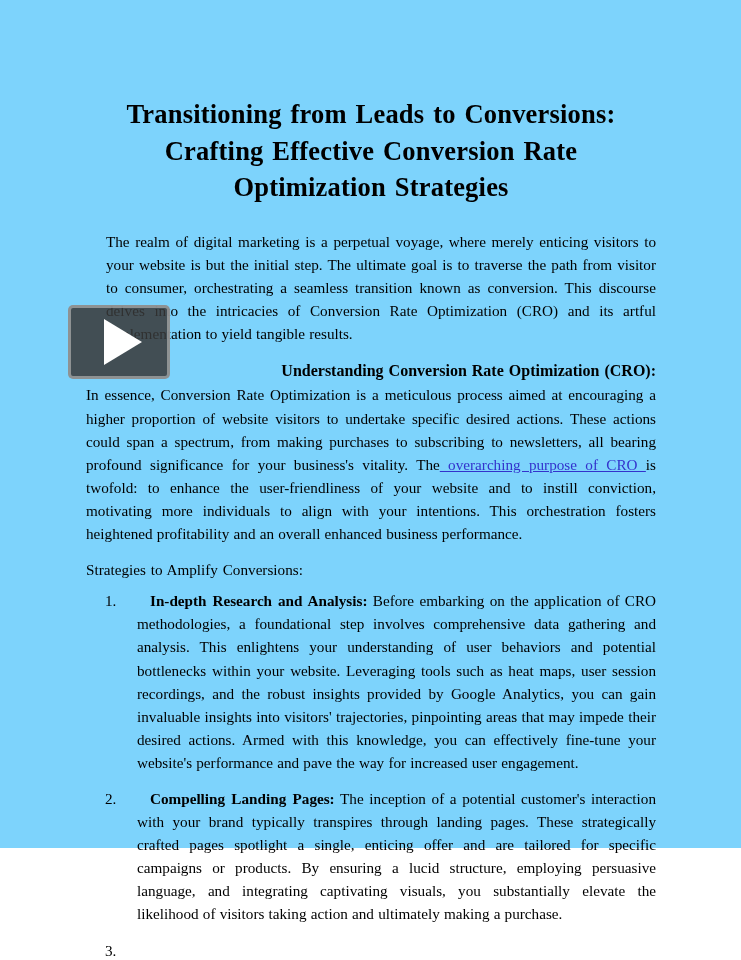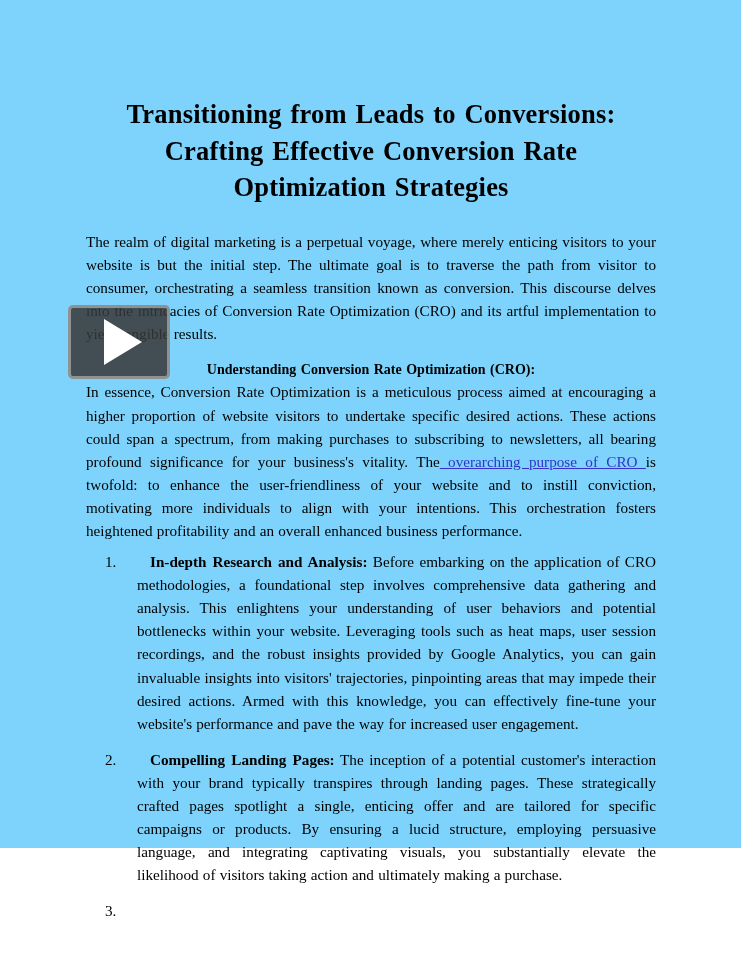--- a/index.html
+++ b/index.html
@@ -47,27 +47,28 @@
     font-size: 15.2px;
     line-height: 1.52;
     text-align: justify;
     text-justify: inter-word;
     margin: 0;
     word-spacing: 0.4px;
   }
 
   .first-para {
     margin-top: 24px;
+    margin-left: 20px;
   }
 
   .section-heading {
-    font-size: 14px;
+    font-size: 16px;
     font-weight: bold;
     line-height: 1.52;
-    text-align: center;
+    text-align: right;
     margin: 0;
     padding-top: 14px;
     word-spacing: 1px;
   }
 
   .after-heading {
   }
 
   .plain-lead {
     margin-top: 13px;
@@ -152,20 +153,21 @@
   <div class="content">
 
     <h1 class="doc-title">Transitioning from Leads to Conversions: Crafting Effective Conversion Rate Optimization Strategies</h1>
 
     <p class="body-para first-para">The realm of digital marketing is a perpetual voyage, where merely enticing visitors to your website is but the initial step. The ultimate goal is to traverse the path from visitor to consumer, orchestrating a seamless transition known as conversion. This discourse delves into the intricacies of Conversion Rate Optimization (CRO) and its artful implementation to yield tangible results.</p>
 
     <h2 class="section-heading">Understanding Conversion Rate Optimization (CRO):</h2>
 
     <p class="body-para after-heading"><span>In essence, Conversion Rate Optimization is a meticulous process aimed at encouraging a higher proportion of website visitors to undertake specific desired actions. These actions could span a spectrum, from making purchases to subscribing to newsletters, all bearing profound significance for your business's vitality. The</span><a class="inline-link" href="#"> overarching purpose of CRO </a><span>is twofold: to enhance the user-friendliness of your website and to instill conviction, motivating more individuals to align with your intentions. This orchestration fosters heightened profitability and an overall enhanced business performance.</span></p>
 
+    <p class="body-para plain-lead">Strategies to Amplify Conversions:</p>
 
     <ol class="num-list">
       <li><span class="lead-in">In-depth Research and Analysis:</span><span> Before embarking on the application of CRO methodologies, a foundational step involves comprehensive data gathering and analysis. This enlightens your understanding of user behaviors and potential bottlenecks within your website. Leveraging tools such as heat maps, user session recordings, and the robust insights provided by Google Analytics, you can gain invaluable insights into visitors' trajectories, pinpointing areas that may impede their desired actions. Armed with this knowledge, you can effectively fine-tune your website's performance and pave the way for increased user engagement.</span></li>
       <li><span class="lead-in">Compelling Landing Pages:</span><span> The inception of a potential customer's interaction with your brand typically transpires through landing pages. These strategically crafted pages spotlight a single, enticing offer and are tailored for specific campaigns or products. By ensuring a lucid structure, employing persuasive language, and integrating captivating visuals, you substantially elevate the likelihood of visitors taking action and ultimately making a purchase.</span></li>
       <li class="last-item"></li>
     </ol>
 
   </div>
 
   <div class="play-overlay">

